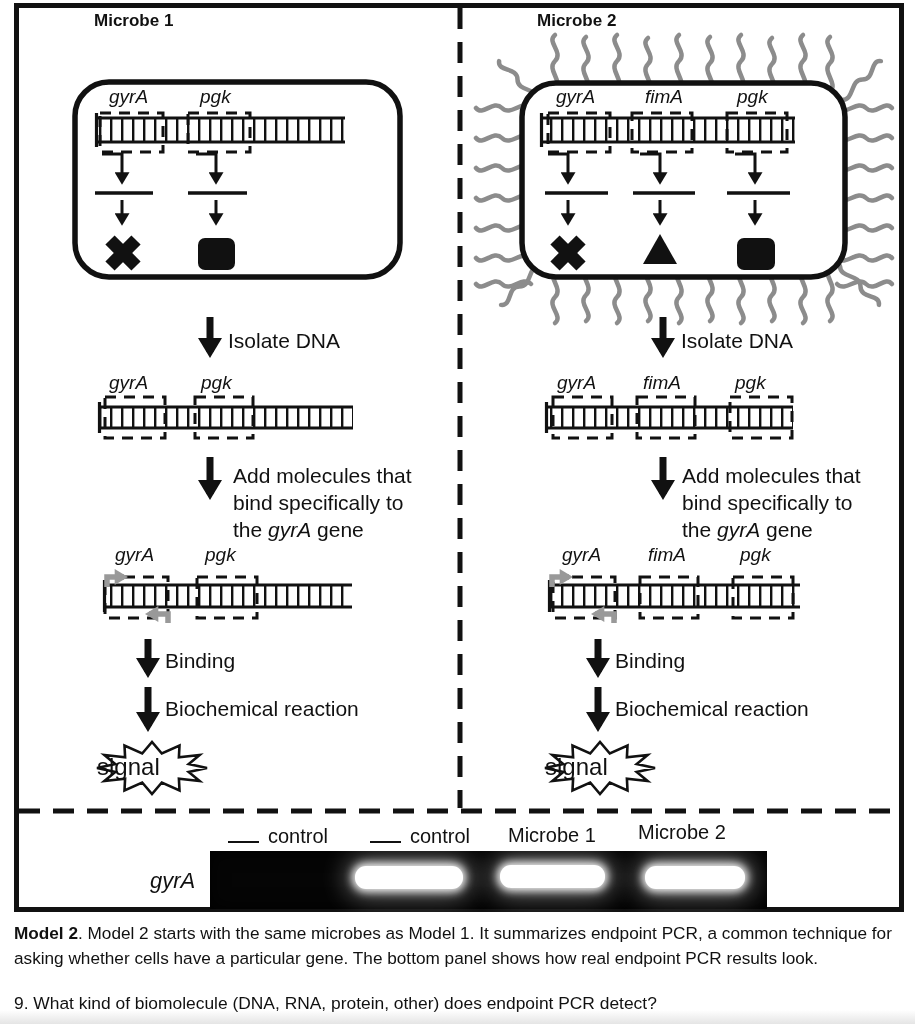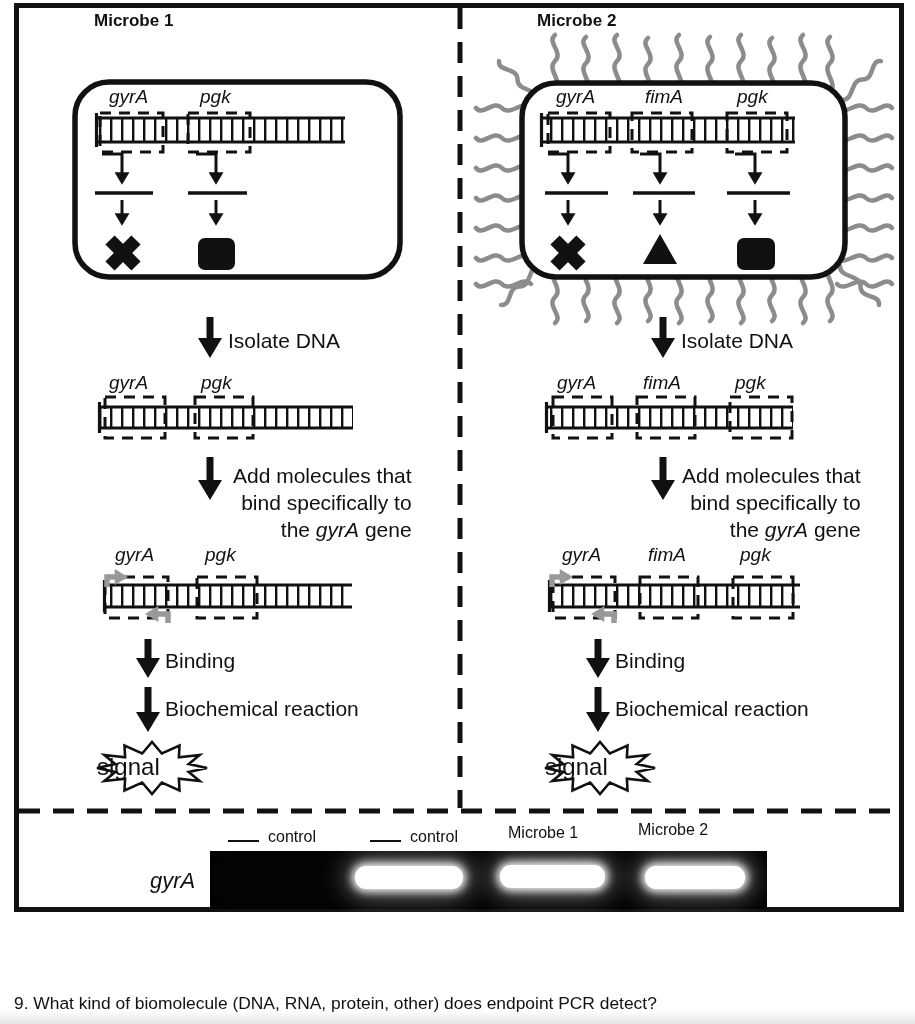--- a/index.html
+++ b/index.html
@@ -1,25 +1,25 @@
 <!DOCTYPE html>
 <html><head>
 <meta charset="utf-8">
 <style>
   html,body{margin:0;padding:0;background:#f6f6f6;}
   #page{position:relative;width:915px;height:1024px;background:#ffffff;overflow:hidden;
         font-family:"Liberation Sans","DejaVu Sans",sans-serif;color:#111;}
   #art{position:absolute;left:0;top:0;z-index:1;}
-  .abs{position:absolute;z-index:3;white-space:nowrap;text-align:right;}
+  .abs{position:absolute;z-index:3;white-space:nowrap;}
   .title{font-size:17px;font-weight:bold;}
   .gene{font-size:19px;font-style:italic;}
   .step{font-size:21px;}
   .addblock{line-height:27px;}
   .sig{font-size:24px;text-align:left;width:110px;white-space:nowrap;}
-  .lane-label{font-size:16px;}
+  .lane-label{font-size:20px;}
   .blank{display:inline-block;width:31px;height:15px;border-bottom:2.6px solid #111;margin-right:9px;}
   #gel{position:absolute;left:210px;top:851px;width:557px;height:58px;background:#050505;z-index:2;
        box-shadow:inset 0 0 18px #000;}
   .band{position:absolute;height:23px;background:#fff;border-radius:11px;
         box-shadow:0 0 9px 3px rgba(255,255,255,.95),0 0 26px 9px rgba(255,255,255,.38);
         filter:blur(.4px);}
   #gel-row-label{font-size:22px;font-style:italic;}
   #caption{position:absolute;left:14px;top:921px;width:894px;z-index:3;font-size:17.2px;line-height:1.45;white-space:normal;}
   #caption b{font-weight:bold;}
   #question{position:absolute;left:14px;top:993px;width:894px;z-index:3;font-size:17.4px;white-space:normal;}
@@ -255,16 +255,17 @@
 
 <div class="abs" id="gel-row-label" style="left:150px;top:868px;">gyrA</div>
 
 <div id="gel">
 
   <div class="band" style="left:145px;top:15px;width:108px;"></div>
   <div class="band" style="left:290px;top:14px;width:105px;"></div>
   <div class="band" style="left:435px;top:15px;width:100px;"></div>
 </div>
 
+<div id="caption"><b>Model 2</b><span>. Model 2 starts with the same microbes as Model 1. It summarizes endpoint PCR, a common technique for asking whether cells have a particular gene. The bottom panel shows how real endpoint PCR results look.</span></div>
 <div id="question">9. What kind of biomolecule (DNA, RNA, protein, other) does endpoint PCR detect?</div>
 
 <div id="fade"></div>
 </div>
 
 </body></html>

